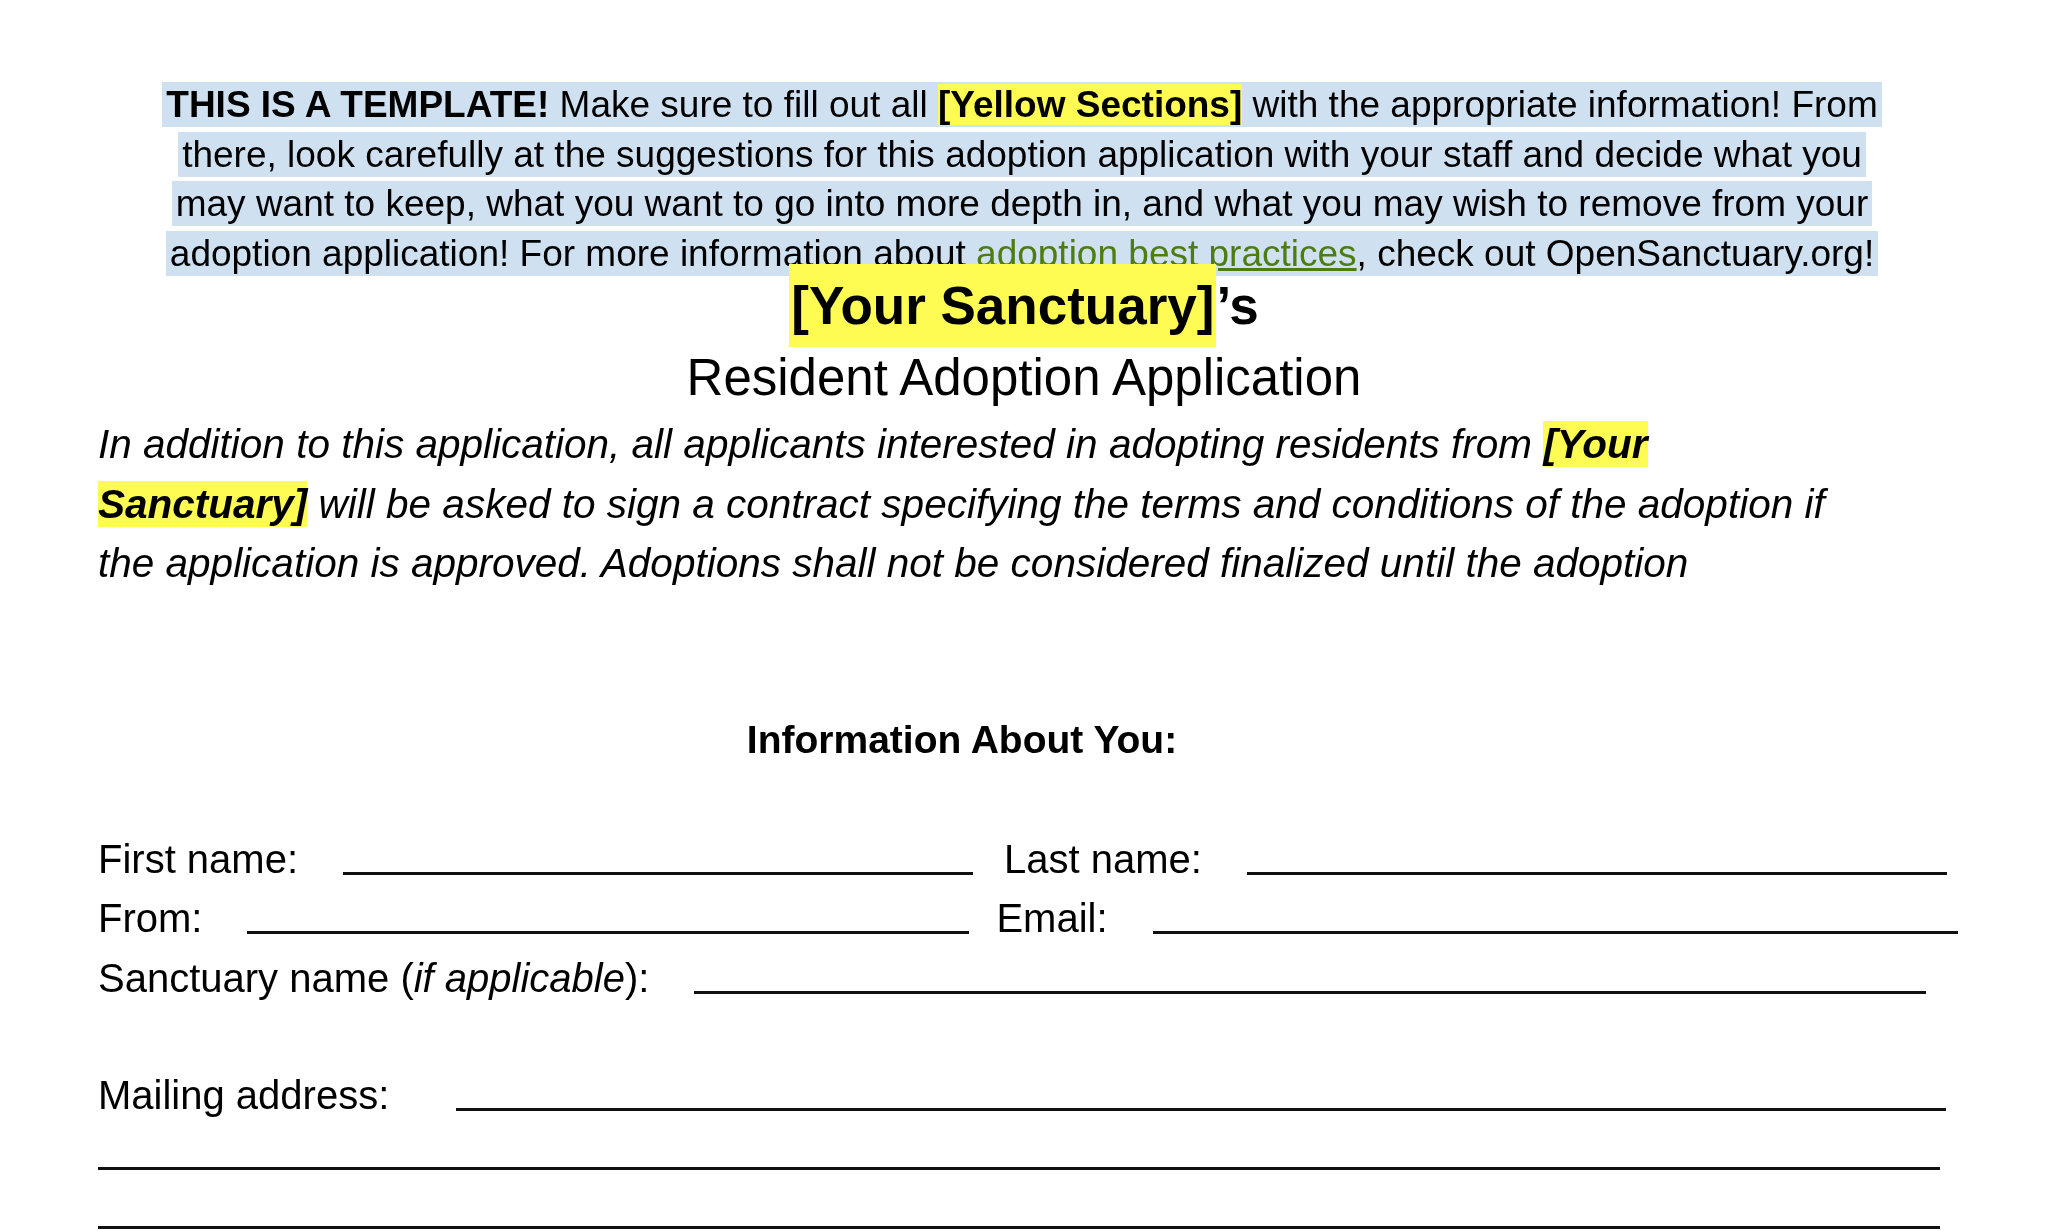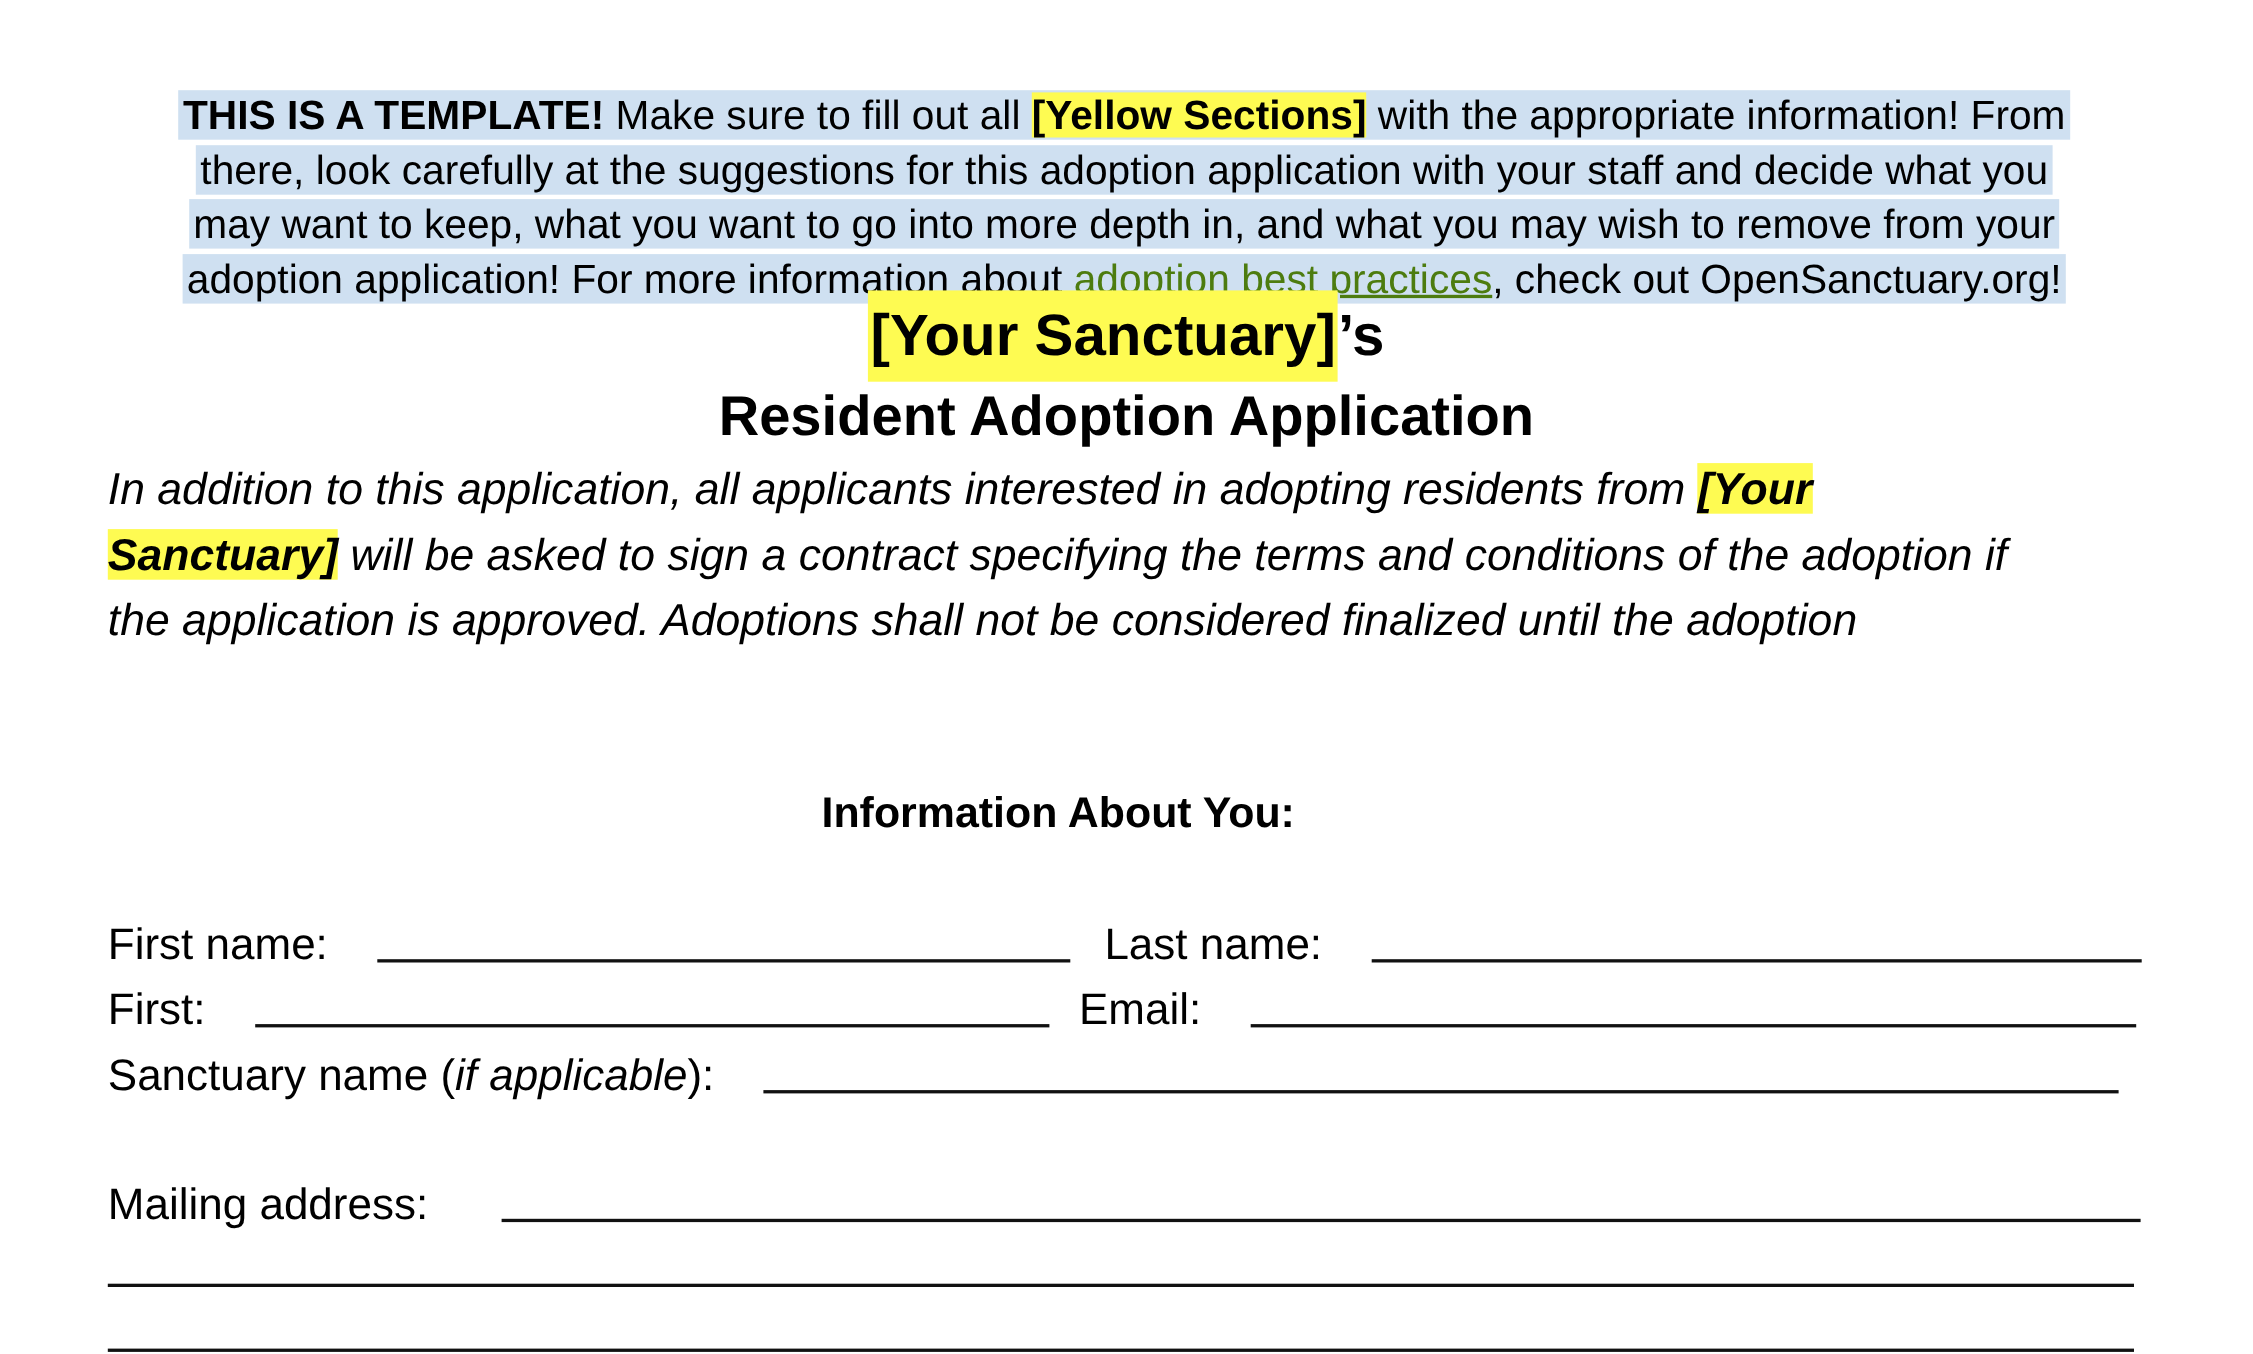--- a/index.html
+++ b/index.html
@@ -14,21 +14,21 @@
   .notice b { font-weight:bold; }
   .hl-yellow { background:#fefb52; }
   .link { color:#4d7c0f; text-decoration:underline; }
   .title1 {
     position:absolute; left:0; width:2048px; top:270px; text-align:center;
     font-family:"Liberation Sans", sans-serif; font-weight:bold; font-size:53px; line-height:72px;
   }
   .title1 .hl-yellow { padding:12px 2px; }
   .title2 {
     position:absolute; left:0; width:2048px; top:346px; text-align:center;
-    font-family:"Liberation Sans", sans-serif; font-weight:bold; font-size:51px; line-height:64px;
+    font-family:"Liberation Sans", sans-serif; font-weight:normal; font-size:51px; line-height:64px;
   }
   .intro {
     position:absolute; left:98px; top:415px; width:1860px;
     font-family:"Liberation Sans", sans-serif; font-style:italic; font-size:40.5px; line-height:59.5px;
   }
   .intro .ln { display:block; white-space:nowrap; }
   .intro b { font-weight:bold; }
   .section-heading {
     position:absolute; left:0; width:1924px; top:715px; text-align:center;
     font-family:"Liberation Sans", sans-serif; font-weight:bold; font-size:39px; line-height:50px;
@@ -74,21 +74,21 @@
     <span class="field-line" style="width:645px;"></span>
   </div>
   <div class="field-group" style="margin-left:31px;">
     <span class="field-label">Last name:</span>
     <span class="field-line" style="width:700px;"></span>
   </div>
 </div>
 
 <div class="field-row" style="top:893px;">
   <div class="field-group" style="width:875px;">
-    <span class="field-label">First:</span>
+    <span class="field-label">From:</span>
     <span class="field-line" style="width:722px;"></span>
   </div>
   <div class="field-group" style="margin-left:27px;">
     <span class="field-label">Email:</span>
     <span class="field-line" style="width:805px;"></span>
   </div>
 </div>
 
 <div class="field-row" style="top:953px;">
   <div class="field-group">

